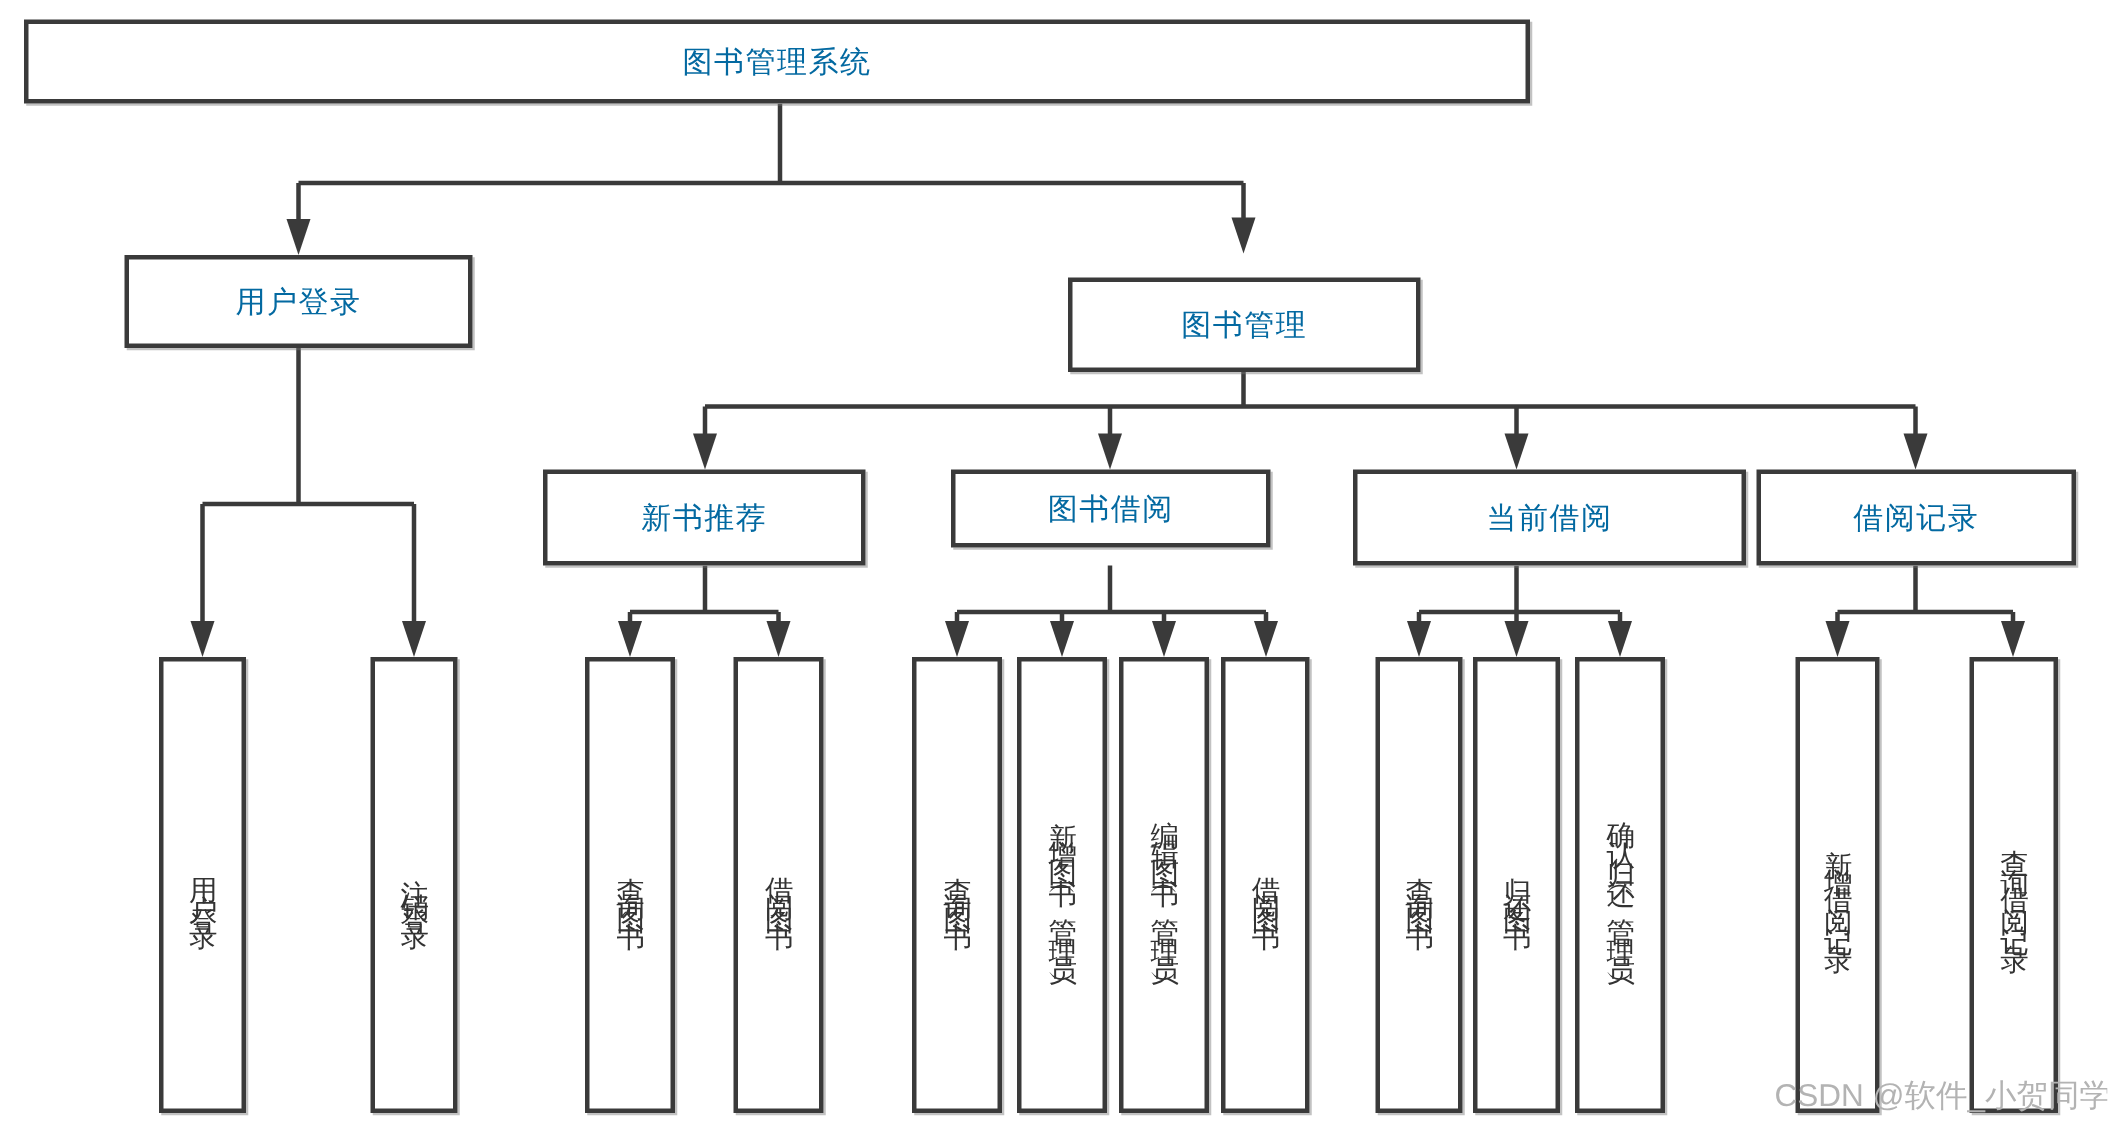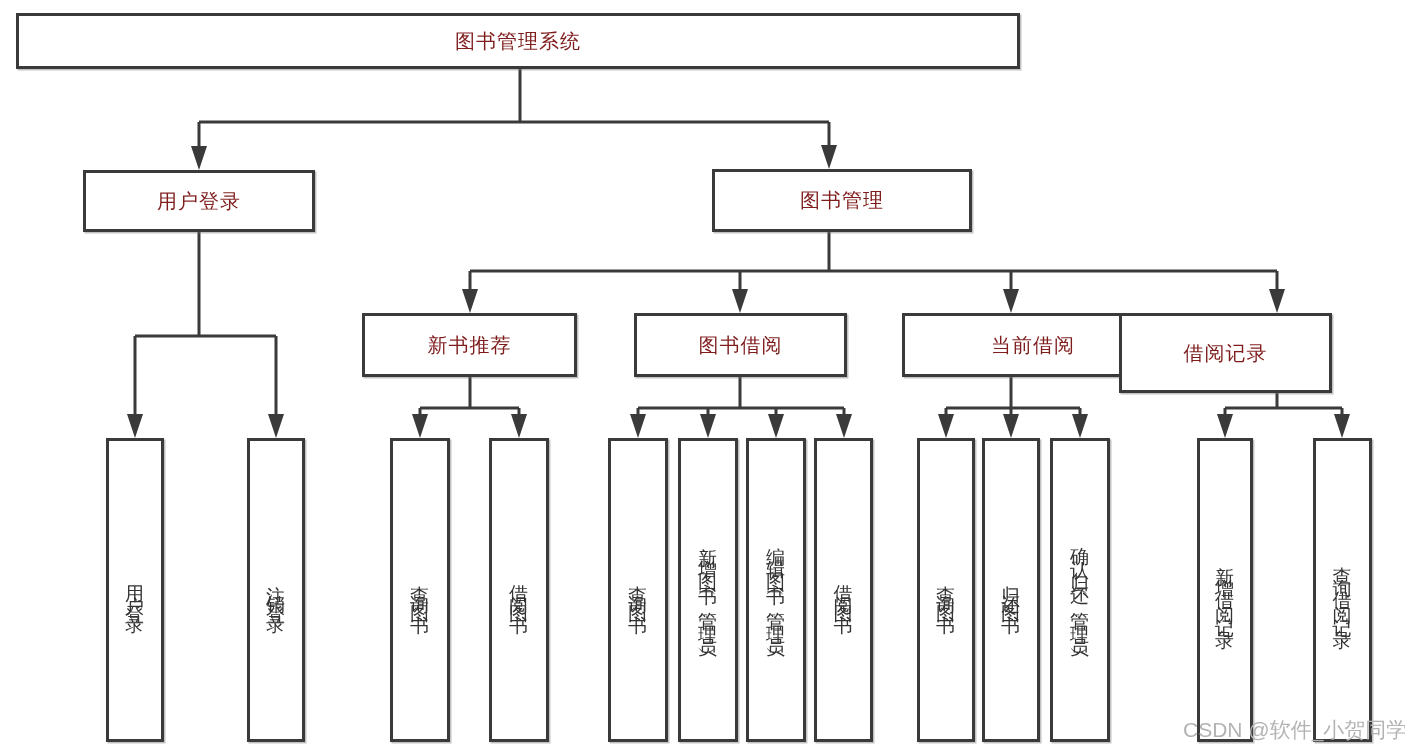--- a/index.html
+++ b/index.html
@@ -19,21 +19,21 @@
     border: 3px solid #3a3a3a;
     box-shadow: 1.5px 1.5px 0 rgba(120,120,120,0.45);
     display: flex;
     align-items: center;
     justify-content: center;
     z-index: 2;
   }
   .hlabel {
     font-size: 20px;
     letter-spacing: 1px;
-    color: #7f1d1d;
+    color: #0369a1;
     white-space: nowrap;
     font-family: Liberation Mono, monospace;
   }
   .vlabel {
     writing-mode: vertical-rl;
     text-orientation: mixed;
     font-size: 19px;
     letter-spacing: 10px;
     color: #333333;
     line-height: 1;
@@ -104,34 +104,34 @@
     </g>
   </svg>
 
   <div class="box" style="left:16px;top:13px;width:1004px;height:56px;">
     <span class="hlabel">图书管理系统</span>
   </div>
 
   <div class="box" style="left:83px;top:170px;width:232px;height:62px;">
     <span class="hlabel">用户登录</span>
   </div>
-  <div class="box" style="left:712px;top:169px;width:260px;height:63px;">
+  <div class="box" style="left:712px;top:185px;width:235px;height:63px;">
     <span class="hlabel">图书管理</span>
   </div>
 
   <div class="box" style="left:362px;top:313px;width:215px;height:64px;text-align:right;">
     <span class="hlabel">新书推荐</span>
   </div>
-  <div class="box" style="left:634px;top:313px;width:213px;height:64px;">
+  <div class="box" style="left:634px;top:313px;width:213px;height:52px;">
     <span class="hlabel">图书借阅</span>
   </div>
   <div class="box" style="left:902px;top:313px;width:262px;height:64px;">
     <span class="hlabel">当前借阅</span>
   </div>
-  <div class="box" style="left:1119px;top:313px;width:213px;height:80px;text-align:center;">
+  <div class="box" style="left:1171px;top:313px;width:213px;height:64px;text-align:center;">
     <span class="hlabel">借阅记录</span>
   </div>
 
   <div class="box" style="left:106px;top:438px;width:58px;height:304px;">
     <span class="vlabel">用户登录</span>
   </div>
   <div class="box" style="left:247px;top:438px;width:58px;height:304px;">
     <span class="vlabel">注销登录</span>
   </div>
 

